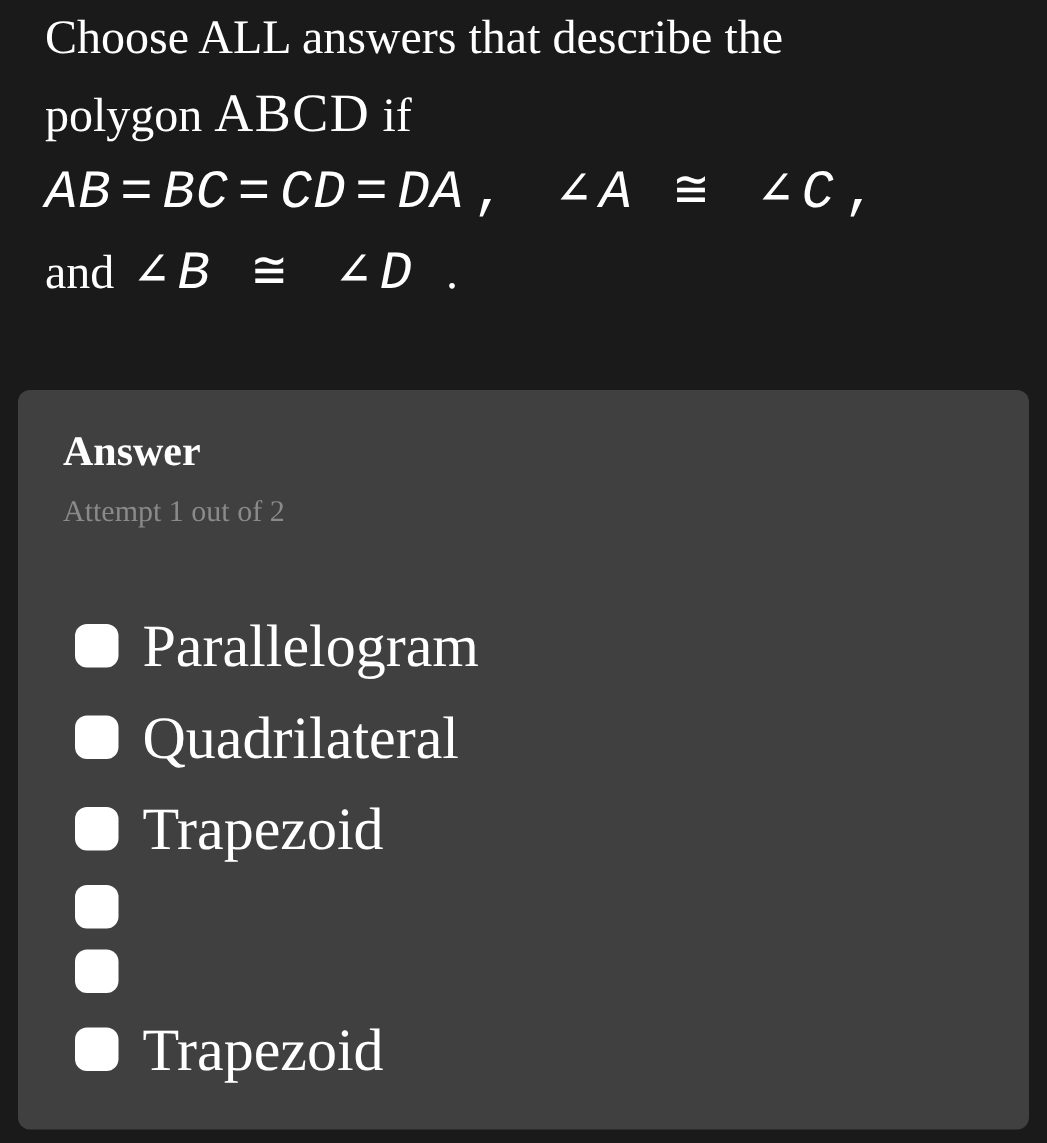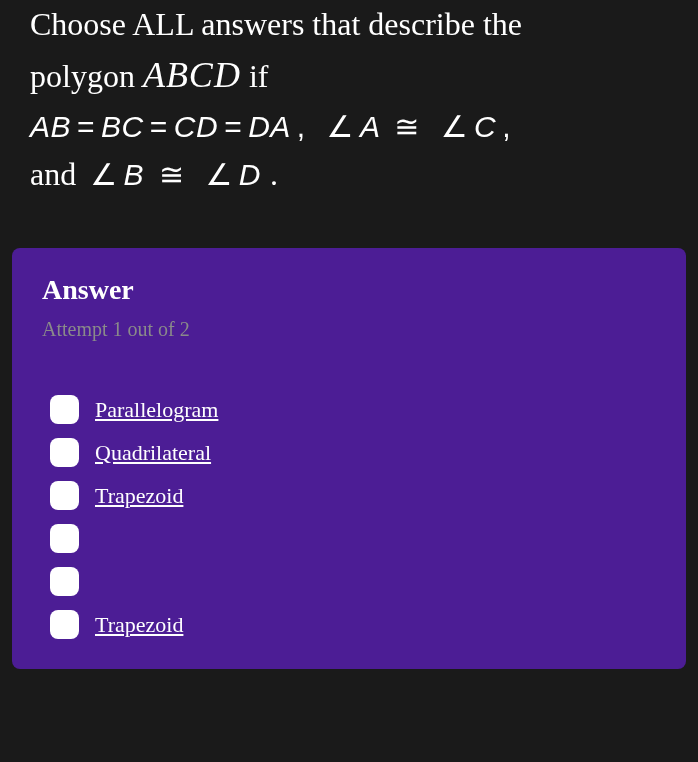--- a/index.html
+++ b/index.html
@@ -14,37 +14,36 @@
       width: 698px;
       height: 762px;
       overflow: hidden;
     }
     .question-text {
       padding: 0 30px;
       font-size: 32px;
       line-height: 1.5;
     }
     .math-italic {
-      font-style: italic;
       font-family: 'Times New Roman', serif;
       font-size: 36px;
       letter-spacing: 1px;
     }
     .math-expr {
-      font-family: Liberation Sans, sans-serif;
+      font-family: Liberation Mono, monospace;
       font-style: italic;
-      font-size: 30px;
+      font-size: 36px;
       letter-spacing: 0.5px;
     }
     .math-expr .op {
       font-style: normal;
       padding: 0 6px;
     }
     .answer-card {
-      background: #4c1d95;
+      background: #404040;
       border-radius: 8px;
       margin: 50px 12px 0 12px;
       padding: 26px 30px 30px 30px;
     }
     .answer-title {
       font-size: 28px;
       font-weight: bold;
       font-family: Georgia, serif;
       margin-bottom: 12px;
     }
@@ -67,23 +66,22 @@
       cursor: pointer;
     }
     .checkbox {
       width: 29px;
       height: 29px;
       background: #ffffff;
       border-radius: 8px;
       flex-shrink: 0;
     }
     .option-label {
-      font-size: 22px;
+      font-size: 40px;
       font-family: Georgia, serif;
-      text-decoration: underline;
     }
   </style>
 </head>
 <body>
 
 <div class="question-text">
   <span>Choose ALL answers that describe the</span>
   <br>
   <span>polygon</span>
   <span class="math-italic">ABCD</span>

